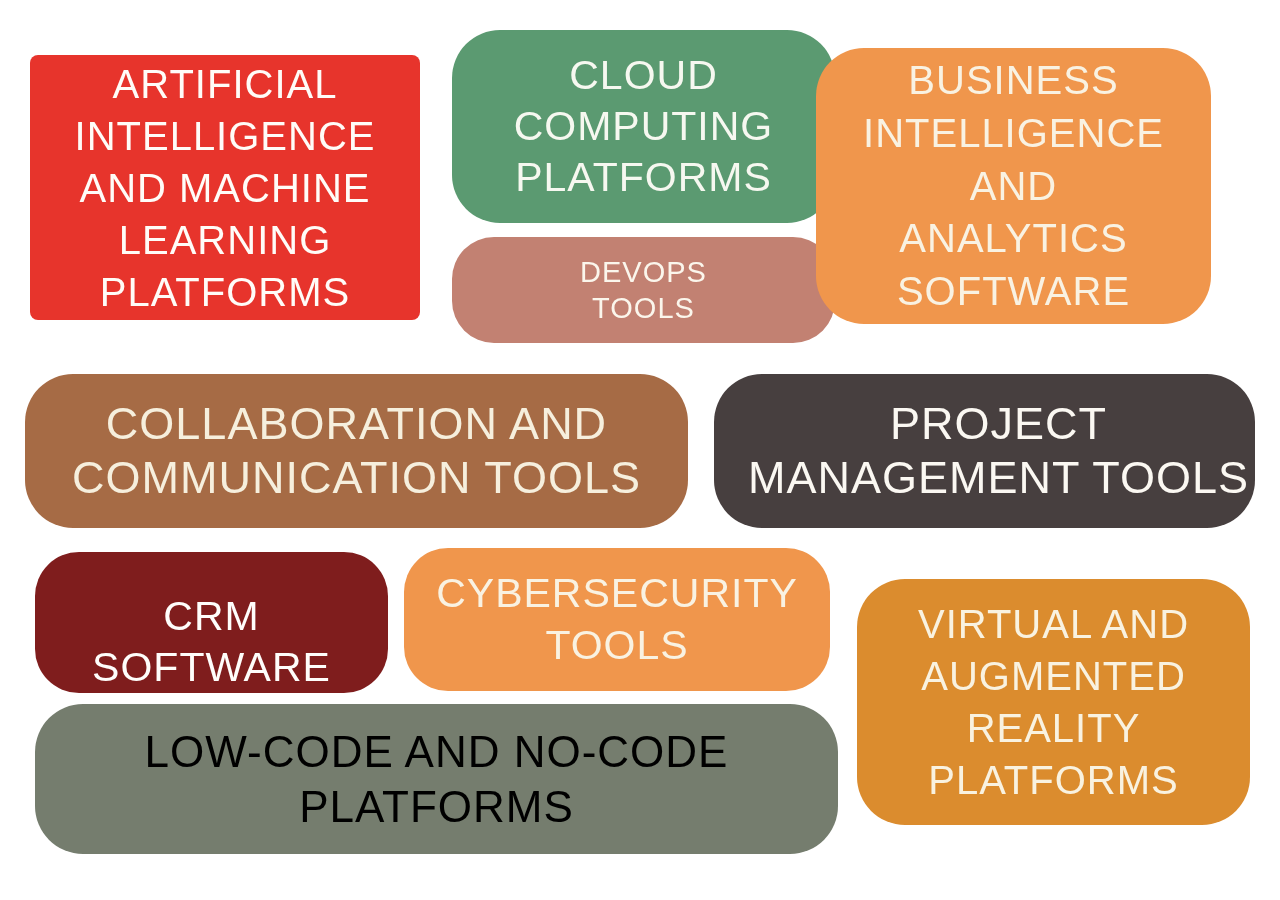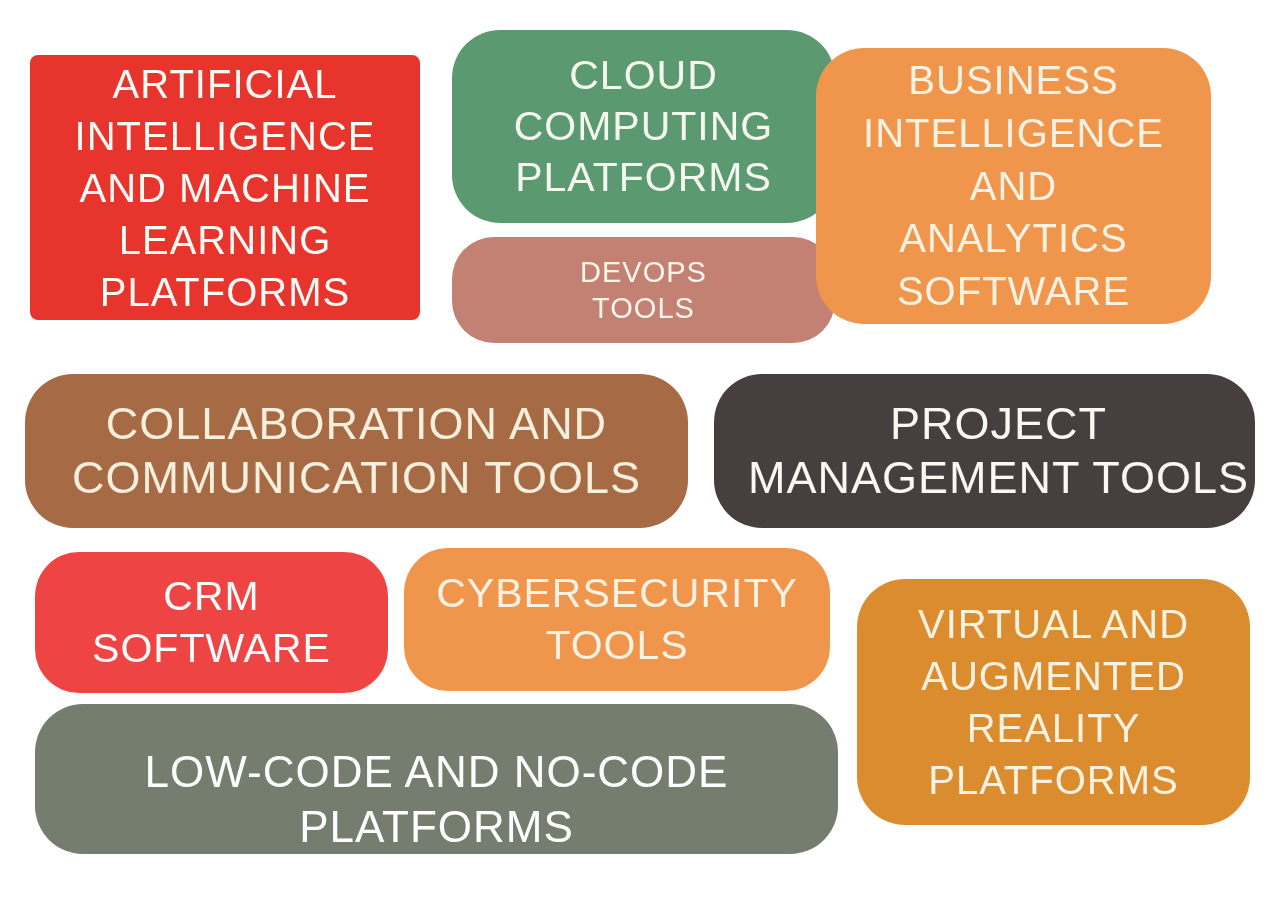--- a/index.html
+++ b/index.html
@@ -84,33 +84,33 @@
 <div id="card-collab" class="card" style="background: rgb(166, 107, 69); color: rgb(246, 239, 221);">
   <span class="label">COLLABORATION AND
 COMMUNICATION TOOLS</span>
 </div>
 
 <div id="card-pm" class="card" style="background: rgb(71, 63, 63); color: rgb(251, 248, 242); padding-left: 28px;">
   <span class="label">PROJECT
 MANAGEMENT TOOLS</span>
 </div>
 
-<div id="card-crm" class="card" style="background: #ef4444; color: rgb(255, 253, 251);">
+<div id="card-crm" class="card" style="background: #7f1d1d; color: rgb(255, 253, 251); align-items: flex-end;">
   <span class="label">CRM
 SOFTWARE</span>
 </div>
 
 <div id="card-cyber" class="card" style="background: rgb(240, 150, 76); color: rgb(249, 242, 226);">
   <span class="label">CYBERSECURITY
 TOOLS</span>
 </div>
 
 <div id="card-vr" class="card" style="background: rgb(219, 140, 46); color: rgb(249, 242, 224);">
   <span class="label">VIRTUAL AND
 AUGMENTED
 REALITY
 PLATFORMS</span>
 </div>
 
-<div id="card-lowcode" class="card" style="background: rgb(117, 125, 110); color: #ffffff; align-items: flex-end;">
+<div id="card-lowcode" class="card" style="background: rgb(117, 125, 110); color: #000000;">
   <span class="label">LOW-CODE AND NO-CODE
 PLATFORMS</span>
 </div>
 
 </body></html>

